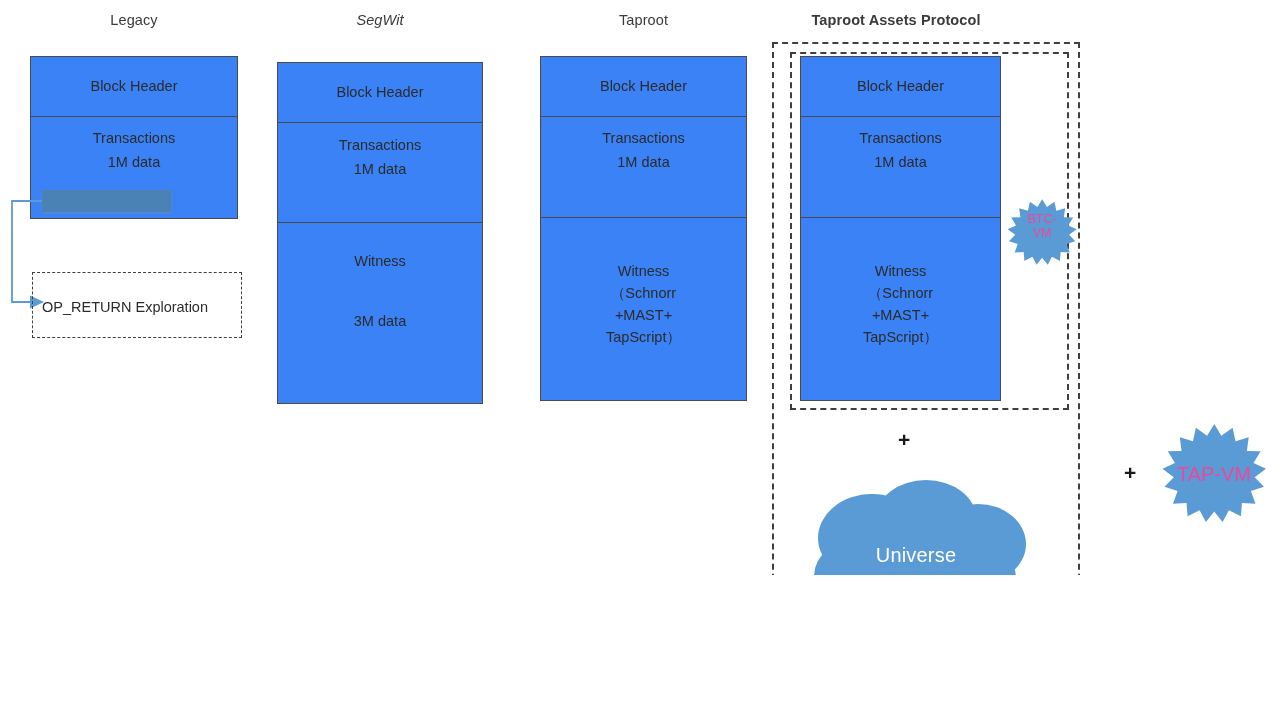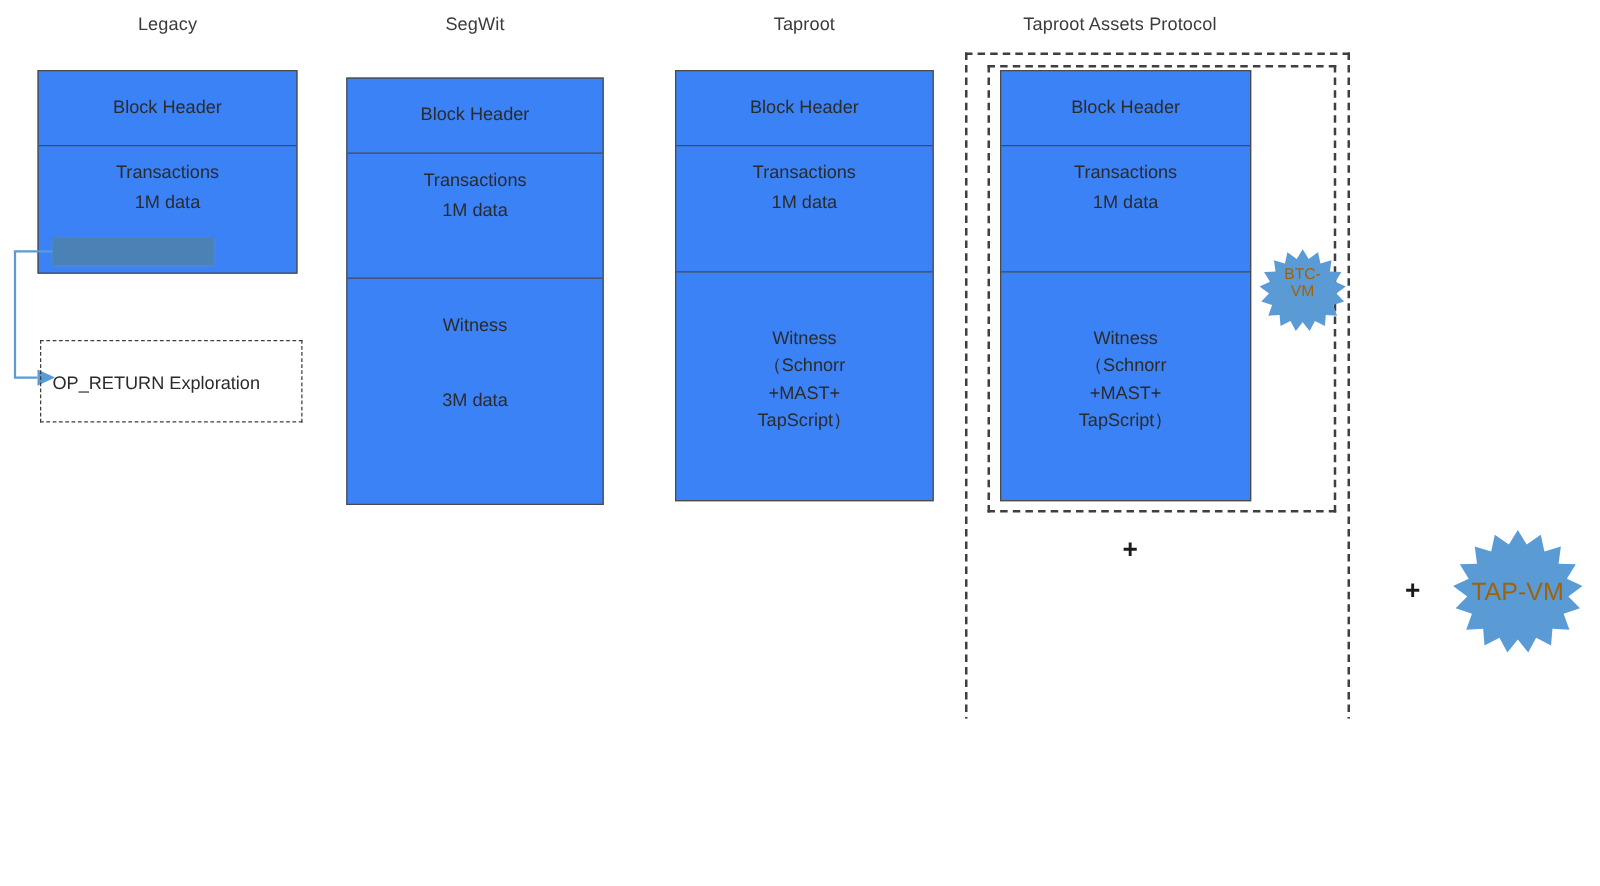--- a/index.html
+++ b/index.html
@@ -80,35 +80,35 @@
     text-align: center;
     color: #ffffff;
     font-size: 20px;
     letter-spacing: .2px;
   }
   .star-wrap { position: absolute; }
   .star-label {
     position: absolute;
     left: 0; right: 0;
     text-align: center;
-    color: #a16207;
+    color: #ec4899;
     line-height: 1.15;
     white-space: pre-line;
   }
   svg { display: block; overflow: visible; }
 </style>
 </head>
 <body>
 
 <div id="canvas">
 
   <div class="col-title" style="left:30px; top:12px; width:208px;">Legacy</div>
-  <div class="col-title" style="left:277px; top:12px; width:206px;">SegWit</div>
+  <div class="col-title" style="left:277px; top:12px; width:206px;font-style:italic;">SegWit</div>
   <div class="col-title" style="left:540px; top:12px; width:207px;">Taproot</div>
-  <div class="col-title" style="left:790px; top:12px; width:212px;">Taproot Assets Protocol</div>
+  <div class="col-title" style="left:790px; top:12px; width:212px;font-weight:bold;">Taproot Assets Protocol</div>
 
   <div class="blk" style="left:30px; top:56px; width:208px; height:163px;">
     <div class="cell divider-bottom" style="top:0; height:60px;">
       <span class="ln">Block Header</span>
     </div>
     <div class="cell" style="top:60px; height:101px; justify-content:flex-start; padding-top:10px;">
       <span class="ln">Transactions</span>
       <span class="ln">1M data</span>
     </div>
   </div>
@@ -176,20 +176,35 @@
   <div class="star-wrap" style="left:1006px; top:196px; width:72px; height:72px;">
     <svg width="72" height="72" viewBox="0 0 100 100">
       <polygon fill="#5B9BD5" points="50,1 57.1,12.6 68.3,4.7 71.2,18.1 84.3,14.2 82.5,27.8 96.2,28.2 89.1,39.9 101.5,45.6 90.3,53.9 99.5,63.4 86.5,67.6 91.1,80.5 77.6,79.6 76.5,92.9 64.6,86.8 58.3,98.6 50,88.2 41.7,98.6 35.4,86.8 23.5,92.9 22.4,79.6 8.9,80.5 13.5,67.6 0.5,63.4 9.7,53.9 -1.5,45.6 10.9,39.9 3.8,28.2 17.5,27.8 15.7,14.2 28.8,18.1 31.7,4.7 42.9,12.6" transform="scale(0.93) translate(4,4)"></polygon>
     </svg>
     <div class="star-label" style="top:16px; font-size:12.5px;">BTC-
 VM</div>
   </div>
 
   <div class="plus" style="left:898px; top:429px;">+</div>
 
+  <div class="cloud-wrap" style="left:800px; top:470px; width:232px; height:168px;">
+    <svg width="232" height="168" viewBox="0 0 232 168">
+      <g fill="#5B9BD5">
+        <ellipse cx="72" cy="68" rx="54" ry="44"></ellipse>
+        <ellipse cx="126" cy="48" rx="50" ry="38"></ellipse>
+        <ellipse cx="178" cy="74" rx="48" ry="40"></ellipse>
+        <ellipse cx="62" cy="106" rx="48" ry="38"></ellipse>
+        <ellipse cx="118" cy="116" rx="56" ry="42"></ellipse>
+        <ellipse cx="172" cy="108" rx="44" ry="36"></ellipse>
+        <ellipse cx="100" cy="82" rx="70" ry="50"></ellipse>
+        <ellipse cx="150" cy="84" rx="62" ry="48"></ellipse>
+      </g>
+    </svg>
+    <div class="cloud-label" style="top:74px;">Universe</div>
+  </div>
 
   <div class="plus" style="left:1124px; top:462px;">+</div>
 
   <div class="star-wrap" style="left:1160px; top:419px; width:108px; height:108px;">
     <svg width="108" height="108" viewBox="0 0 100 100">
       <polygon fill="#5B9BD5" points="50,1 57.1,12.6 68.3,4.7 71.2,18.1 84.3,14.2 82.5,27.8 96.2,28.2 89.1,39.9 101.5,45.6 90.3,53.9 99.5,63.4 86.5,67.6 91.1,80.5 77.6,79.6 76.5,92.9 64.6,86.8 58.3,98.6 50,88.2 41.7,98.6 35.4,86.8 23.5,92.9 22.4,79.6 8.9,80.5 13.5,67.6 0.5,63.4 9.7,53.9 -1.5,45.6 10.9,39.9 3.8,28.2 17.5,27.8 15.7,14.2 28.8,18.1 31.7,4.7 42.9,12.6" transform="scale(0.93) translate(4,4)"></polygon>
     </svg>
     <div class="star-label" style="top:44px; font-size:20px;">TAP-VM</div>
   </div>
 

